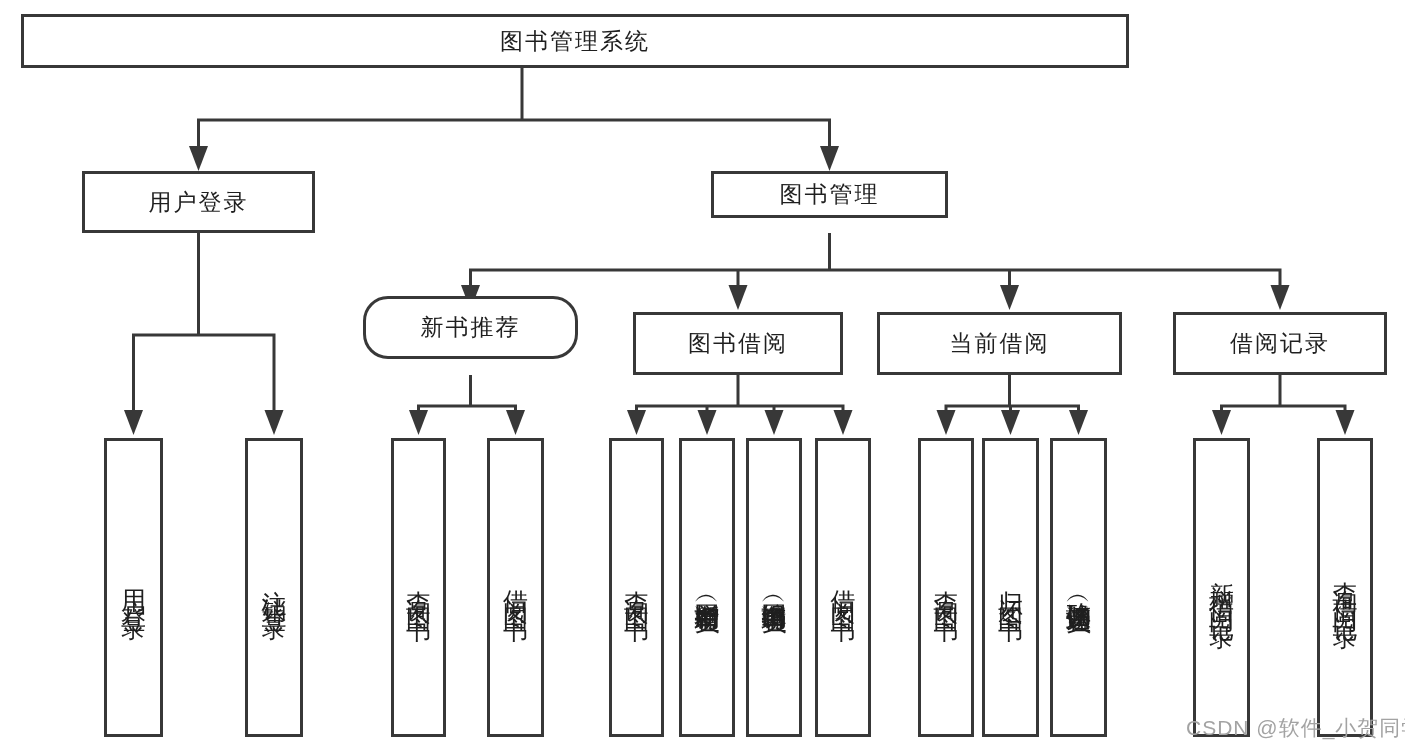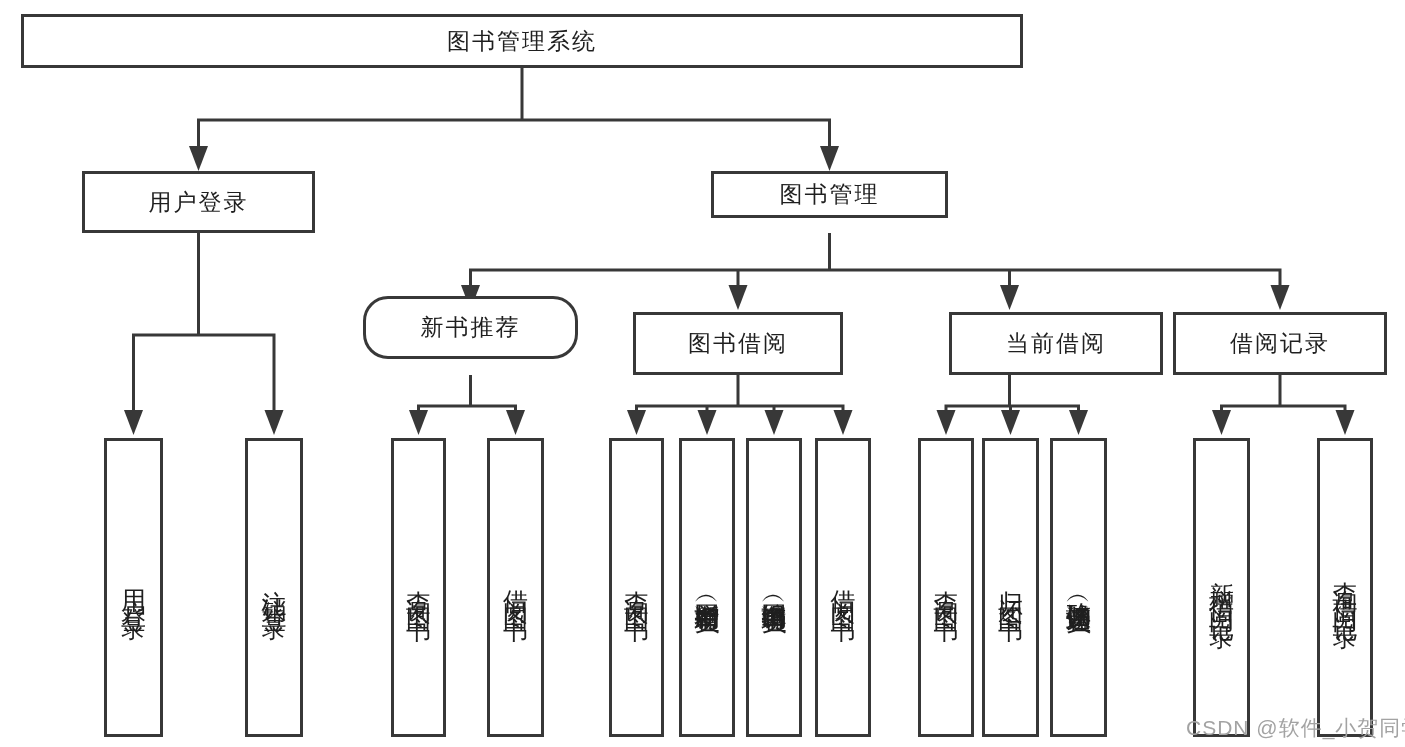--- a/index.html
+++ b/index.html
@@ -13,26 +13,26 @@
     box-sizing:border-box;display:grid;place-items:center;z-index:2;
   }
   .hbox{font-size:23px;letter-spacing:2px;white-space:nowrap;}
   .leaf{font-size:25px;}
   .leaf .vtext{
     writing-mode:vertical-lr;text-orientation:mixed;
     letter-spacing:9px;line-height:1;white-space:nowrap;
   }
   .leaf .vtext.tight{letter-spacing:1px;}
   
-  .n-root{left:21px;top:14px;width:1002px;height:54px;}
+  .n-root{left:21px;top:14px;width:1108px;height:54px;}
   .n-userlogin{left:82px;top:171px;width:233px;height:62px;}
   .n-bookmgmt{left:711px;top:171px;width:237px;height:47px;}
   .n-newbooks{left:363px;top:296px;width:215px;height:63px;border-radius:25px;}
   .n-bookborrow{left:633px;top:312px;width:210px;height:63px;}
-  .n-currentborrow{left:949px;top:312px;width:214px;height:63px;}
+  .n-currentborrow{left:877px;top:312px;width:245px;height:63px;}
   .n-borrowrecords{left:1173px;top:312px;width:214px;height:63px;}
   .lf{top:438px;height:299px;}
   .l-login{left:104px;width:59px;}
   .l-logout{left:245px;width:58px;}
   .l-nb-query{left:391px;width:55px;}
   .l-nb-borrow{left:487px;width:57px;}
   .l-bb-query{left:609px;width:55px;}
   .l-bb-add{left:679px;width:56px;}
   .l-bb-edit{left:746px;width:56px;}
   .l-bb-borrow{left:815px;width:56px;}

